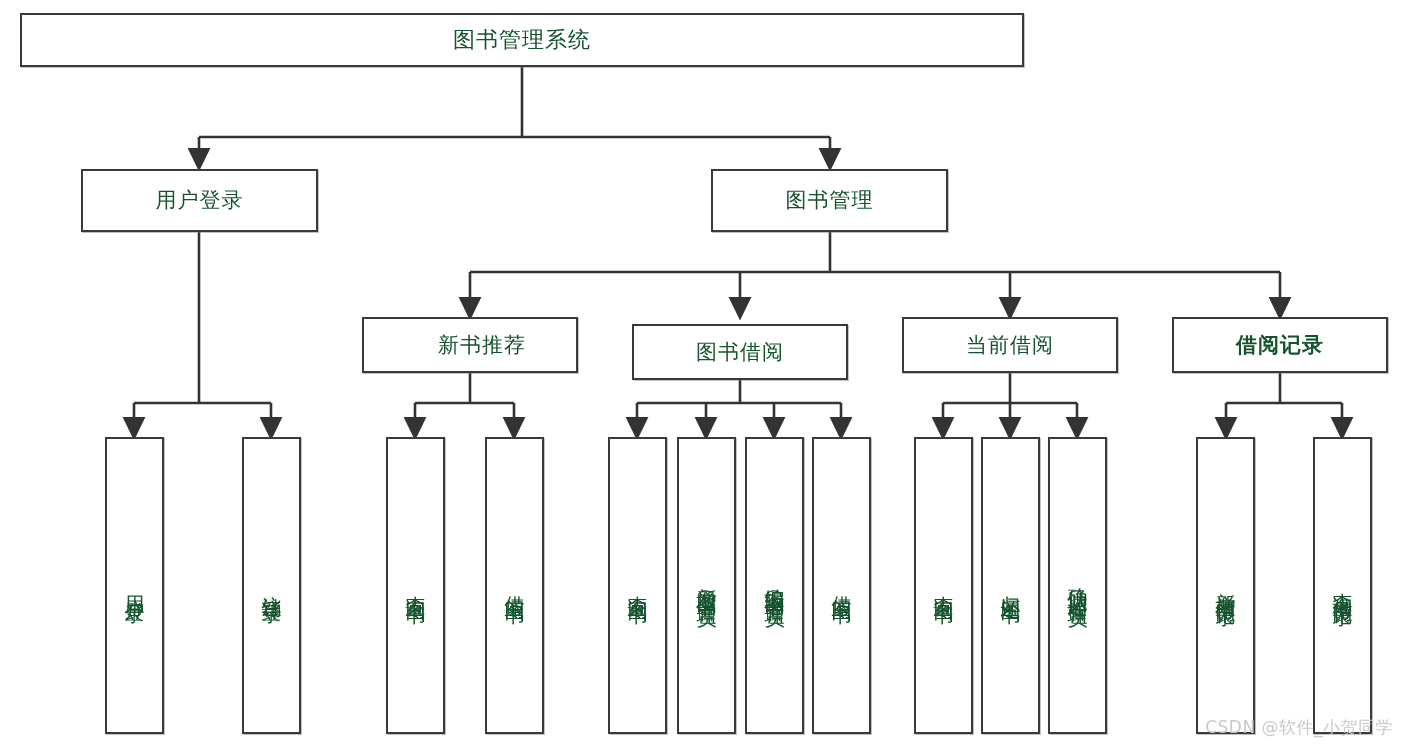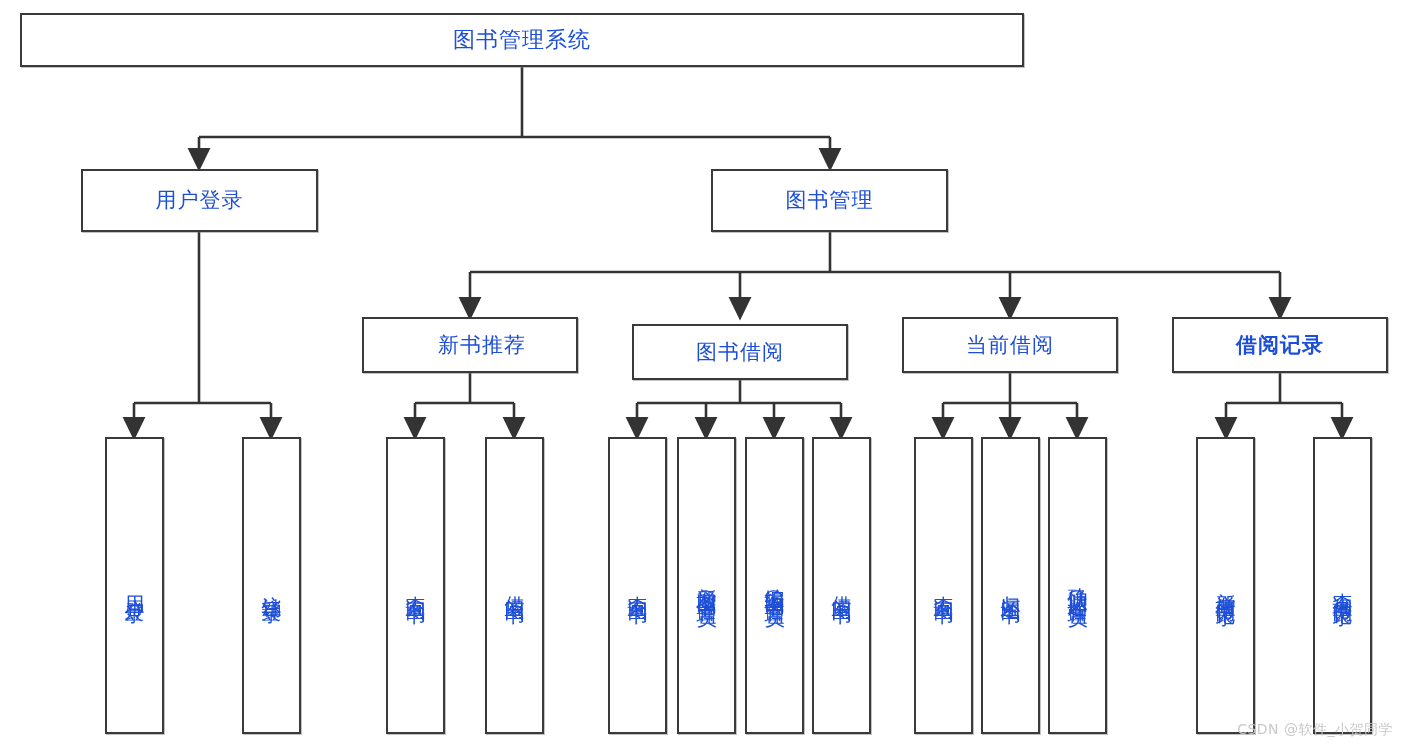--- a/index.html
+++ b/index.html
@@ -12,42 +12,42 @@
   svg#flow{position:absolute;left:0;top:0;width:1405px;height:747px;display:block;}
   .nodebox{
     position:absolute;
     background:#ffffff;
     border:2px solid #3a3a3a;
     box-sizing:border-box;
     box-shadow:1px 1px 0 rgba(120,120,120,.45);
     display:flex;align-items:center;justify-content:center;
   }
   .node-label{
-    color:#1d4ed8;
+    color:#14532d;
     font-size:21px;
     line-height:1.18;
     letter-spacing:1px;
     white-space:nowrap;
     text-align:center;
     user-select:none;
   }
   .node-root .node-label{font-size:22px;}
   .vert .node-label{
     writing-mode:vertical-rl;
     text-orientation:upright;
     font-size:20px;
     letter-spacing:3px;
     line-height:1.25;
     white-space:normal;
   }
   .watermark{
     position:absolute;
     right:12px;bottom:8px;
     color:#c9c9c9;
-    font-size:14px;
+    font-size:17px;
     letter-spacing:.5px;
     white-space:nowrap;
     user-select:none;
     margin-top:24px;
   }
 </style>
 </head>
 <body>
 
 <div id="diagram-root">

